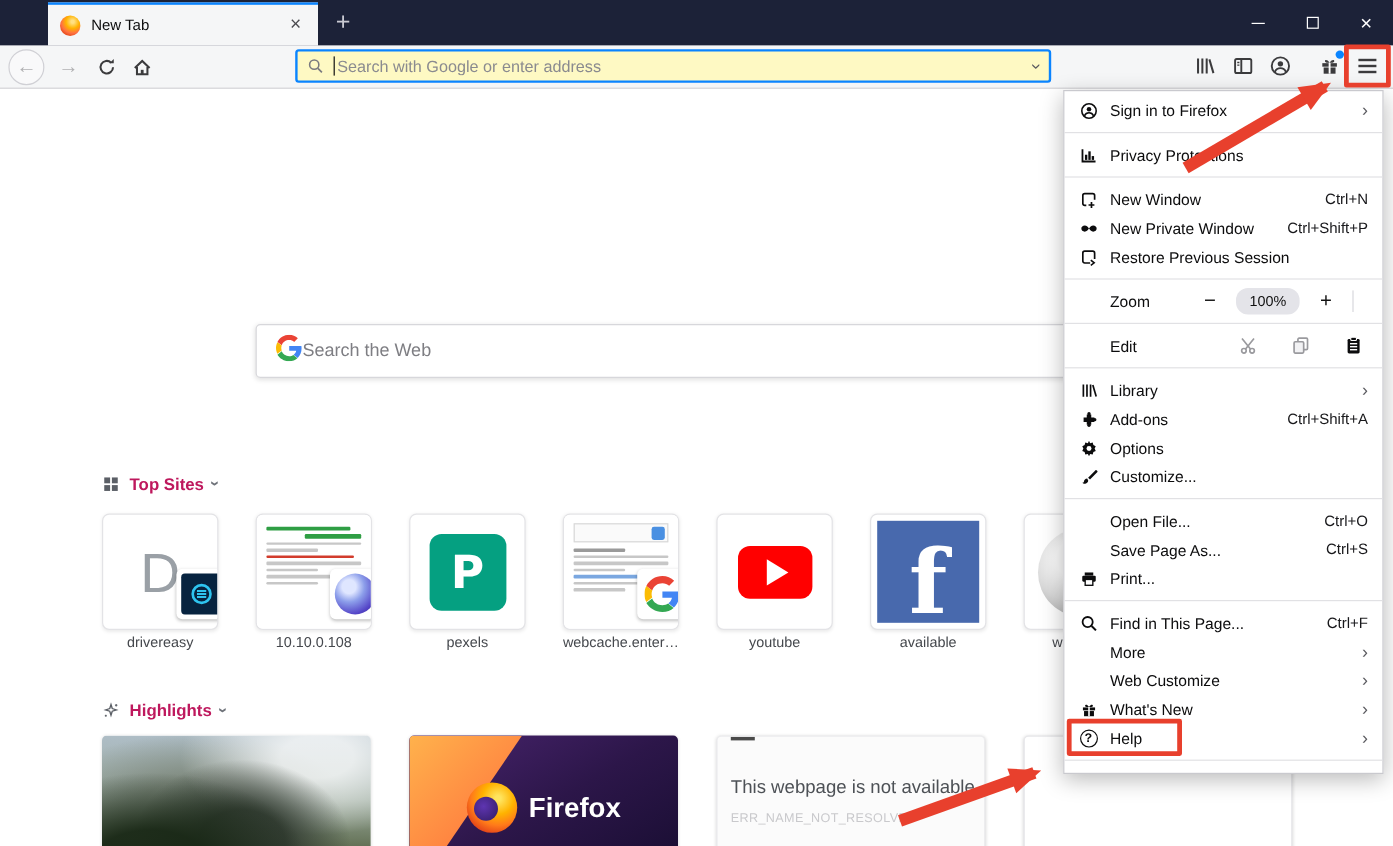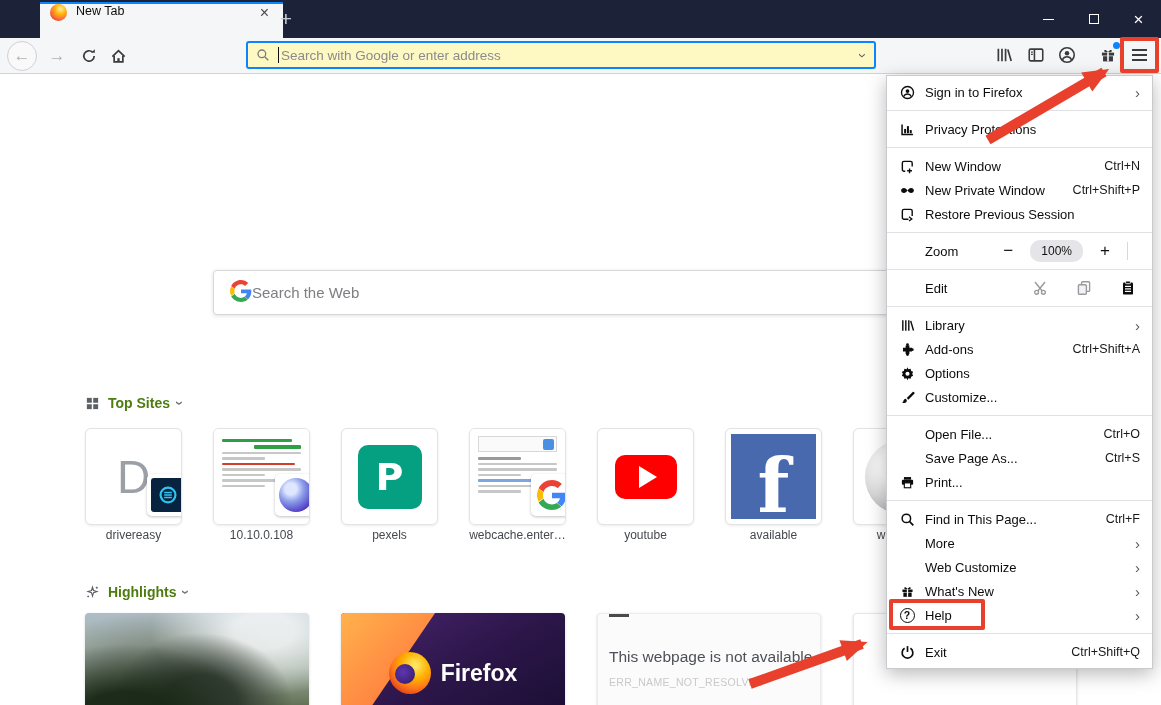--- a/index.html
+++ b/index.html
@@ -5,22 +5,22 @@
   :root{
     --red:#e8402d; --blue:#0a84ff; --titlebar:#1c2238;
     --toolbar:#f5f6f7; --ink:#0c0c0d; --dim:#b1b1b3; --dark-icon:#3b3b3d;
   }
   *{box-sizing:border-box;margin:0;padding:0}
   body{background:#888;font-family:"Liberation Sans",sans-serif;-webkit-font-smoothing:antialiased}
   .stage{position:relative;width:1161px;height:705px;overflow:hidden;background:#fff;margin:0 auto}
 
   
   .tabbar{position:absolute;left:0;top:0;width:100%;height:38px;background:var(--titlebar)}
-  .tab{position:absolute;left:40px;top:2px;width:243px;height:36px;background:var(--toolbar);
-       display:flex;align-items:flex-start;padding:0 10px;border-top:2px solid var(--blue)}
+  .tab{position:absolute;left:40px;top:2px;width:225px;height:36px;background:var(--toolbar);
+       display:flex;align-items:center;padding:0 10px;border-top:2px solid var(--blue)}
   .tab .fxicon{width:17px;height:17px;border-radius:50%;flex:0 0 auto;
        background:radial-gradient(circle at 62% 30%,#ffe082 8%,#ffb300 35%,#ff7043 60%,#e64a19 78%,#8e24aa 100%)}
   .tab .tlabel{font-size:12.5px;color:var(--ink);margin-left:9px;flex:1}
   .tab .tclose{font-size:16px;color:#4a4a4f;padding:0 4px;cursor:default}
   .newtab-btn{position:absolute;left:273px;top:7px;width:26px;height:26px;color:#c9cad2;
        font-size:21px;line-height:24px;text-align:center}
   .wctrls{position:absolute;right:0;top:0;height:38px;display:flex;align-items:center}
   .wc{width:45px;height:38px;display:flex;align-items:center;justify-content:center;color:#fff}
   .wc .min{display:block;width:11px;border-top:1.6px solid #fff}
   .wc .max{display:block;width:10px;height:10px;border:1.4px solid #fff}
@@ -47,21 +47,21 @@
   .redbox-burger{position:absolute;left:1120px;top:37px;width:39px;height:36px;border:4px solid var(--red);border-radius:2px;z-index:30}
 
   
   .searchweb{position:absolute;left:213px;top:270px;width:736px;height:45px;background:#fff;
      border:1px solid #d7d7db;border-radius:4px;box-shadow:0 1px 4px rgba(0,0,0,.12);
      display:flex;align-items:center;padding:0 16px}
   .searchweb svg{width:22px;height:22px}
   .searchweb .ph{font-size:15px;color:#7e7e83;}
 
   .secthead{position:absolute;display:flex;align-items:center;gap:8px}
-  .secthead .slabel{font-size:14px;font-weight:bold;color:#4d7c0f}
+  .secthead .slabel{font-size:14px;font-weight:bold;color:#be185d}
   .secthead svg{width:15px;height:15px}
   .chev-down{color:#6f737a;font-size:14px;transform:rotate(90deg);display:inline-block;font-weight:bold}
 
   .tiles{position:absolute;left:85px;top:428px;display:flex;gap:31px}
   .tile-wrap{width:97px;position:relative}
   .tile{width:97px;height:97px;background:#fff;border:1px solid #e3e3e6;border-radius:6px;
         box-shadow:0 1px 3px rgba(0,0,0,.08);position:relative;overflow:hidden;
         display:flex;align-items:center;justify-content:center}
   .tile-label{margin-top:3px;text-align:center;font-size:12px;color:#45484d;white-space:nowrap;overflow:hidden}
   .badge{position:absolute;right:-8px;bottom:8px;width:42px;height:42px;background:#fff;border-radius:5px;
@@ -565,30 +565,20 @@
       </div>
       <div class="menu-row">
         <span class="mi">
           <span class="helpq">?</span>
         </span>
         <span class="ml">Help</span>
         <span class="mc">›</span>
         <div class="redbox-help"></div>
       </div>
       <div class="menu-sep"></div>
-      <div class="menu-row">
-        <span class="mi">
-          <svg viewBox="0 0 16 16">
-            <path d="M8 1.2v6.2" stroke="#0c0c0d" stroke-width="1.8"></path>
-            <path d="M4.9 3.5a5.7 5.7 0 1 0 6.2 0" fill="none" stroke="#0c0c0d" stroke-width="1.8"></path>
-          </svg>
-        </span>
-        <span class="ml">Exit</span>
-        <span class="ms">Ctrl+Shift+Q</span>
-      </div>
     </div>
 
   <svg class="overlay">
     <defs>
       <marker id="ah" markerUnits="userSpaceOnUse" markerWidth="30" markerHeight="26" refX="22" refY="13" orient="auto">
         <path d="M2,2 L28,13 L2,24 Z" fill="#e8402d"></path>
       </marker>
     </defs>
     <line x1="988" y1="140" x2="1104" y2="72" stroke="#e8402d" stroke-width="10" marker-end="url(#ah)"></line>
     <line x1="750" y1="684" x2="862" y2="644" stroke="#e8402d" stroke-width="10" marker-end="url(#ah)"></line>

